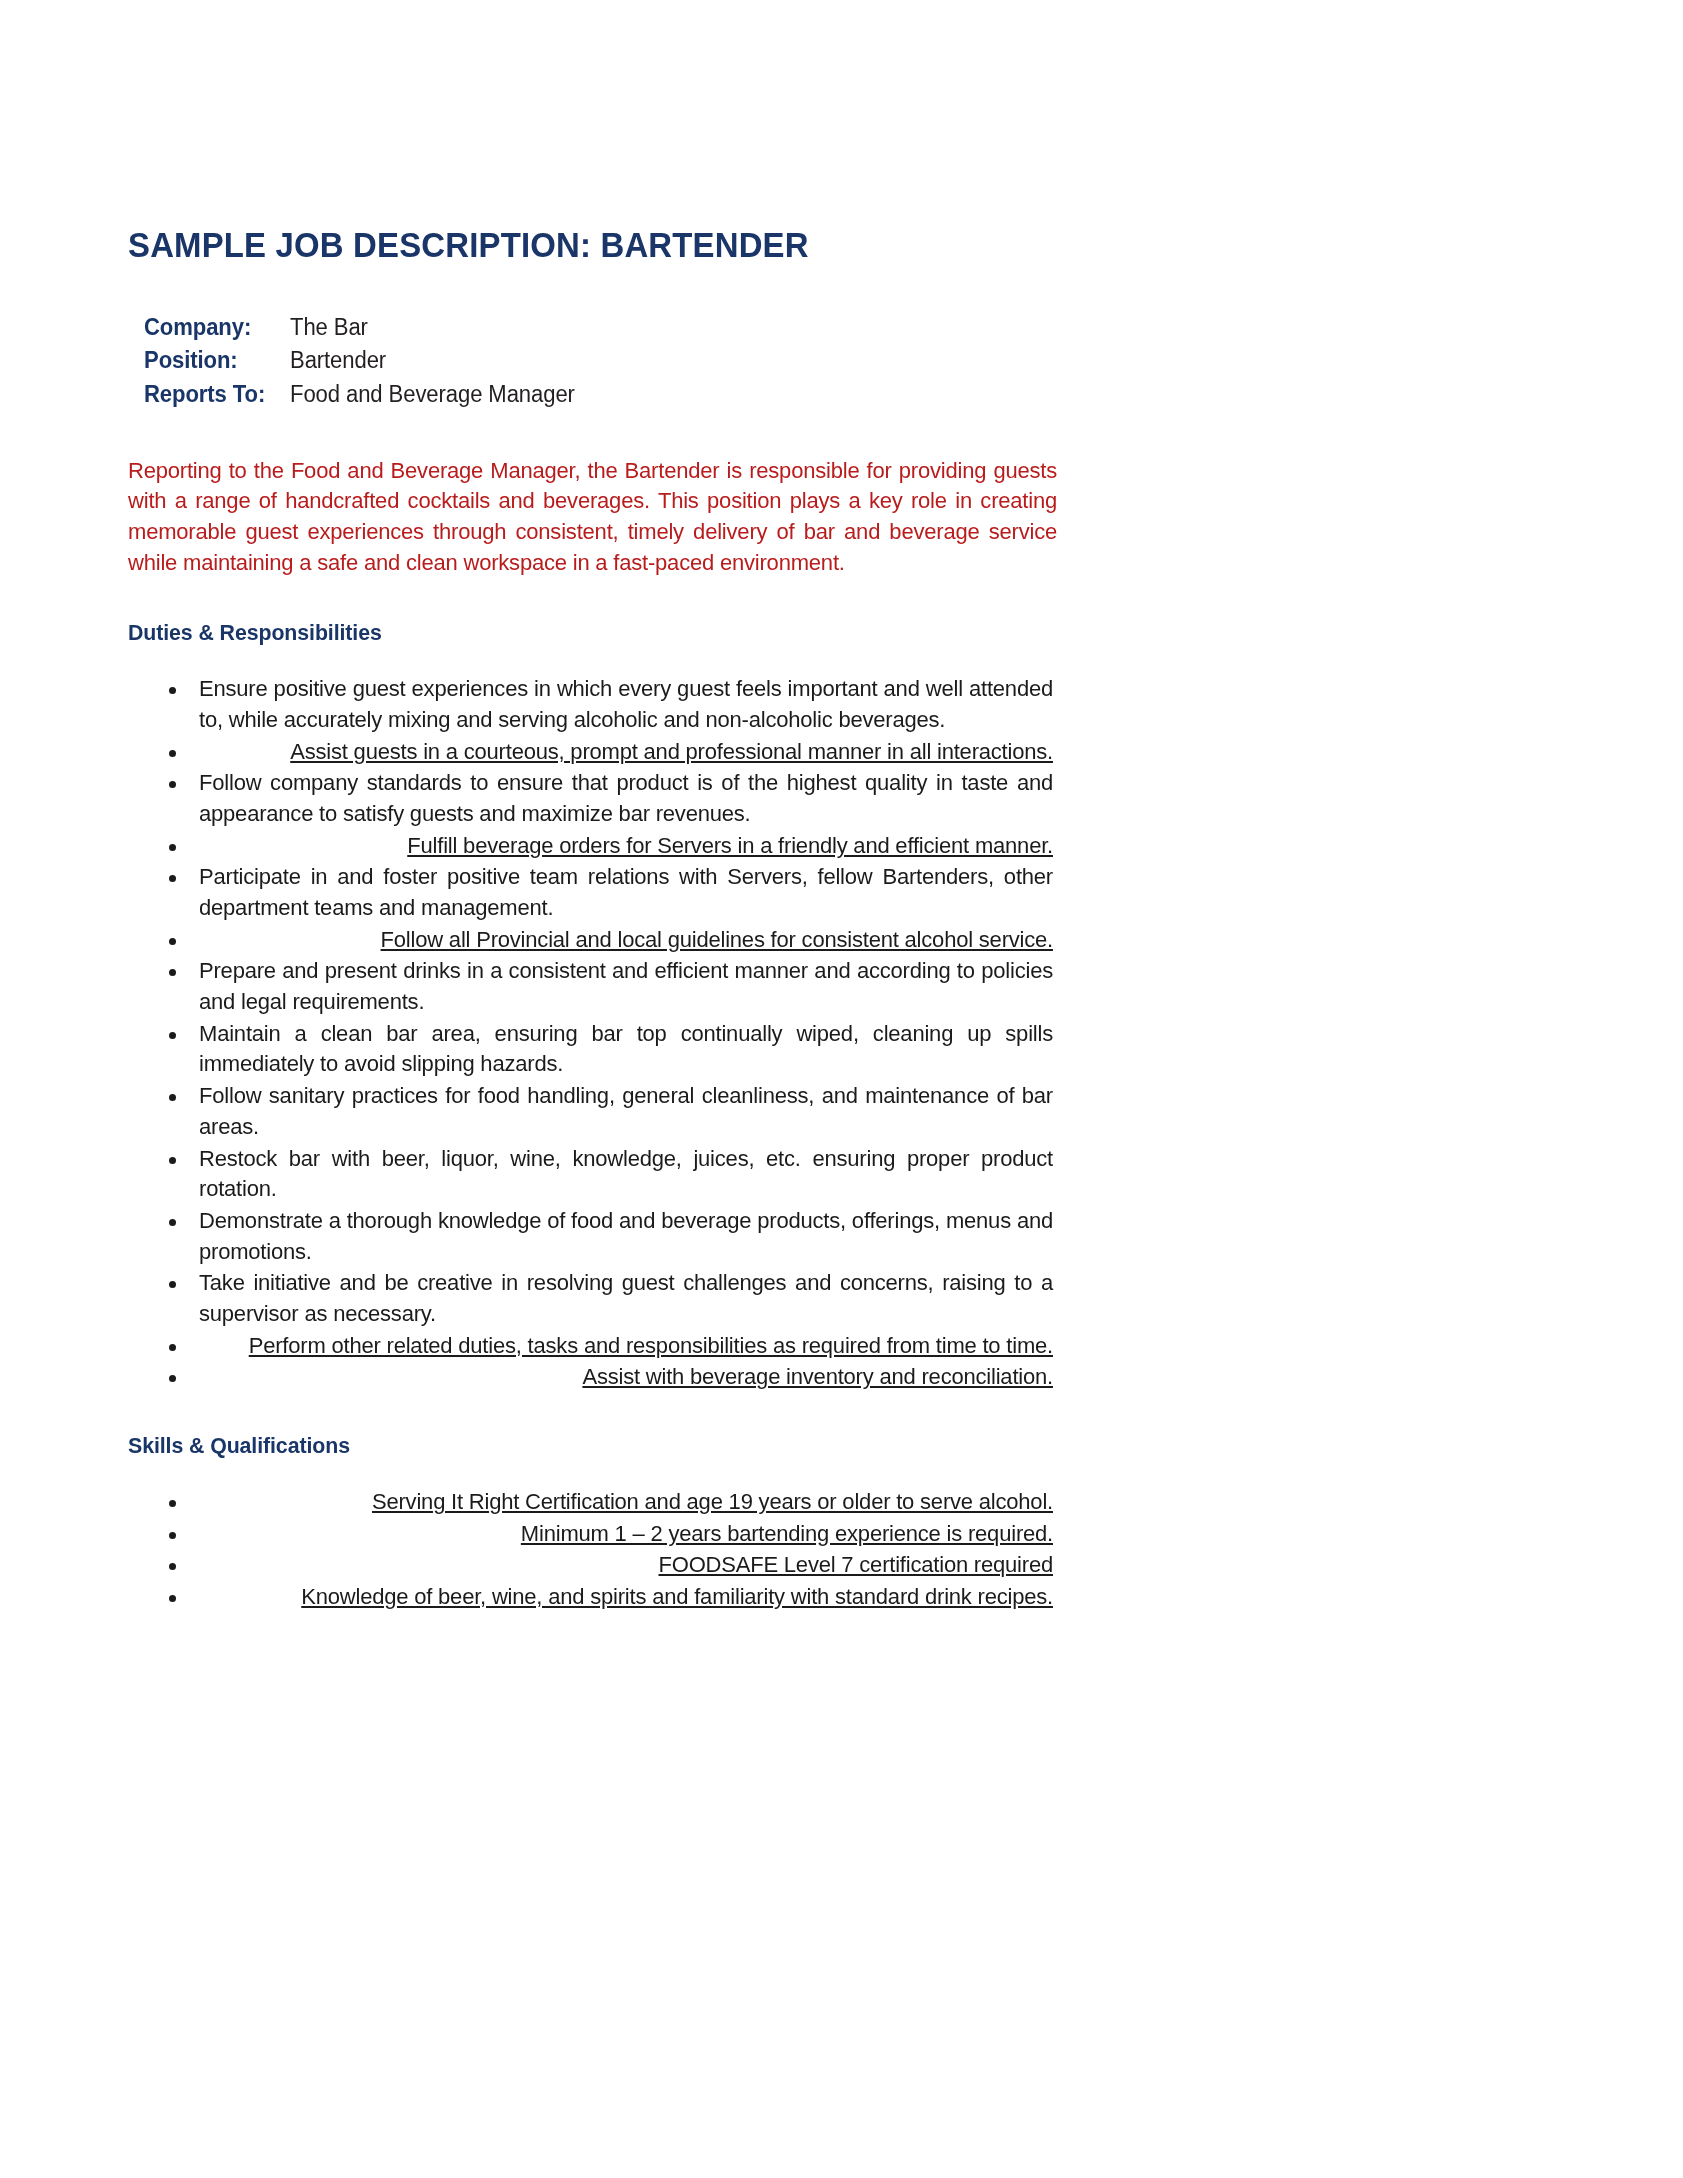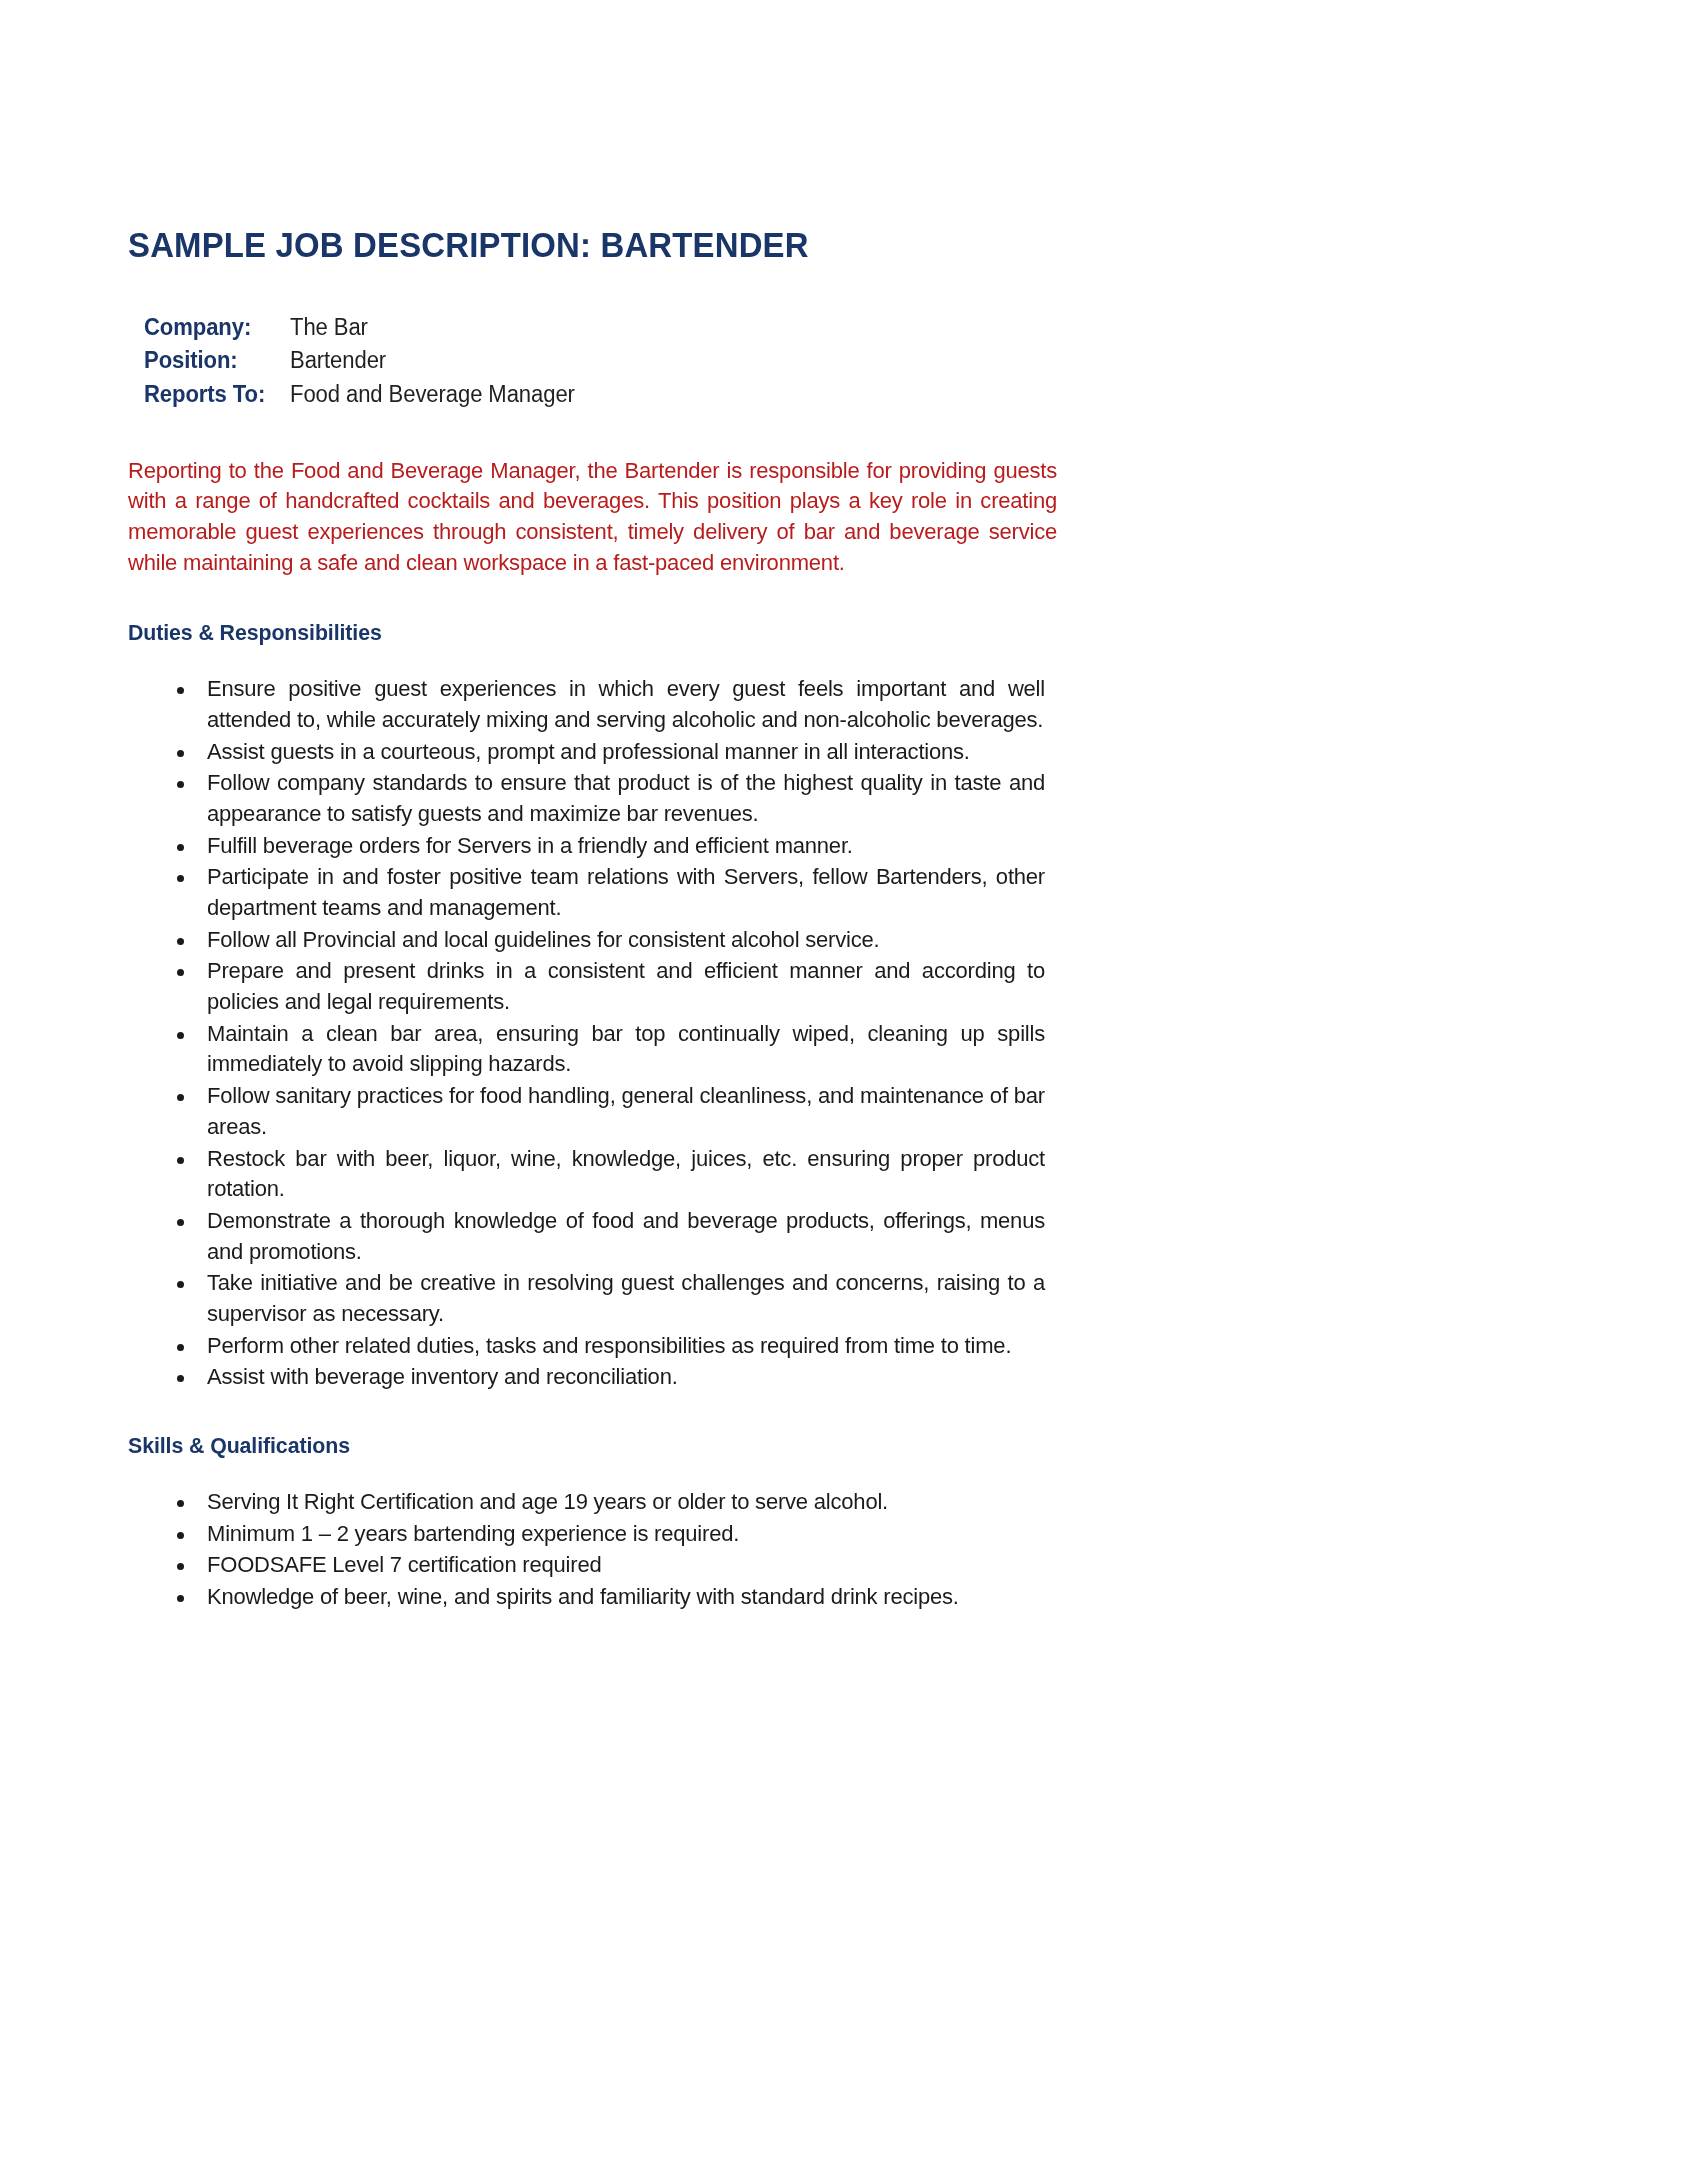--- a/index.html
+++ b/index.html
@@ -93,21 +93,21 @@
   }
 
   .section {
     margin: 0 0 40px 0;
   }
   .section:last-child { margin-bottom: 0; }
 
   
   ul.bullets {
     list-style: none;
-    margin: 12px;
+    margin: 4px;
     padding: 0;
   }
   ul.bullets > li {
     position: relative;
     padding-left: 67px;
     margin: 0 0 1px 0;
     color: #1b1b1b;
     font-size: 22px;
     line-height: 1.395;
     text-align: justify;
@@ -118,21 +118,22 @@
     content: "";
     position: absolute;
     left: 37px;
     top: 13px;
     width: 7px;
     height: 7px;
     border-radius: 50%;
     background: #1b1b1b;
   }
   ul.bullets > li.no-justify {
-    text-align: left;
+    text-align: right;
+    text-decoration: underline;
   }
 </style>
 </head>
 <body>
 
 <div class="page">
   <div class="content">
 
     <h1 class="doc-title">SAMPLE JOB DESCRIPTION: BARTENDER</h1>
 

